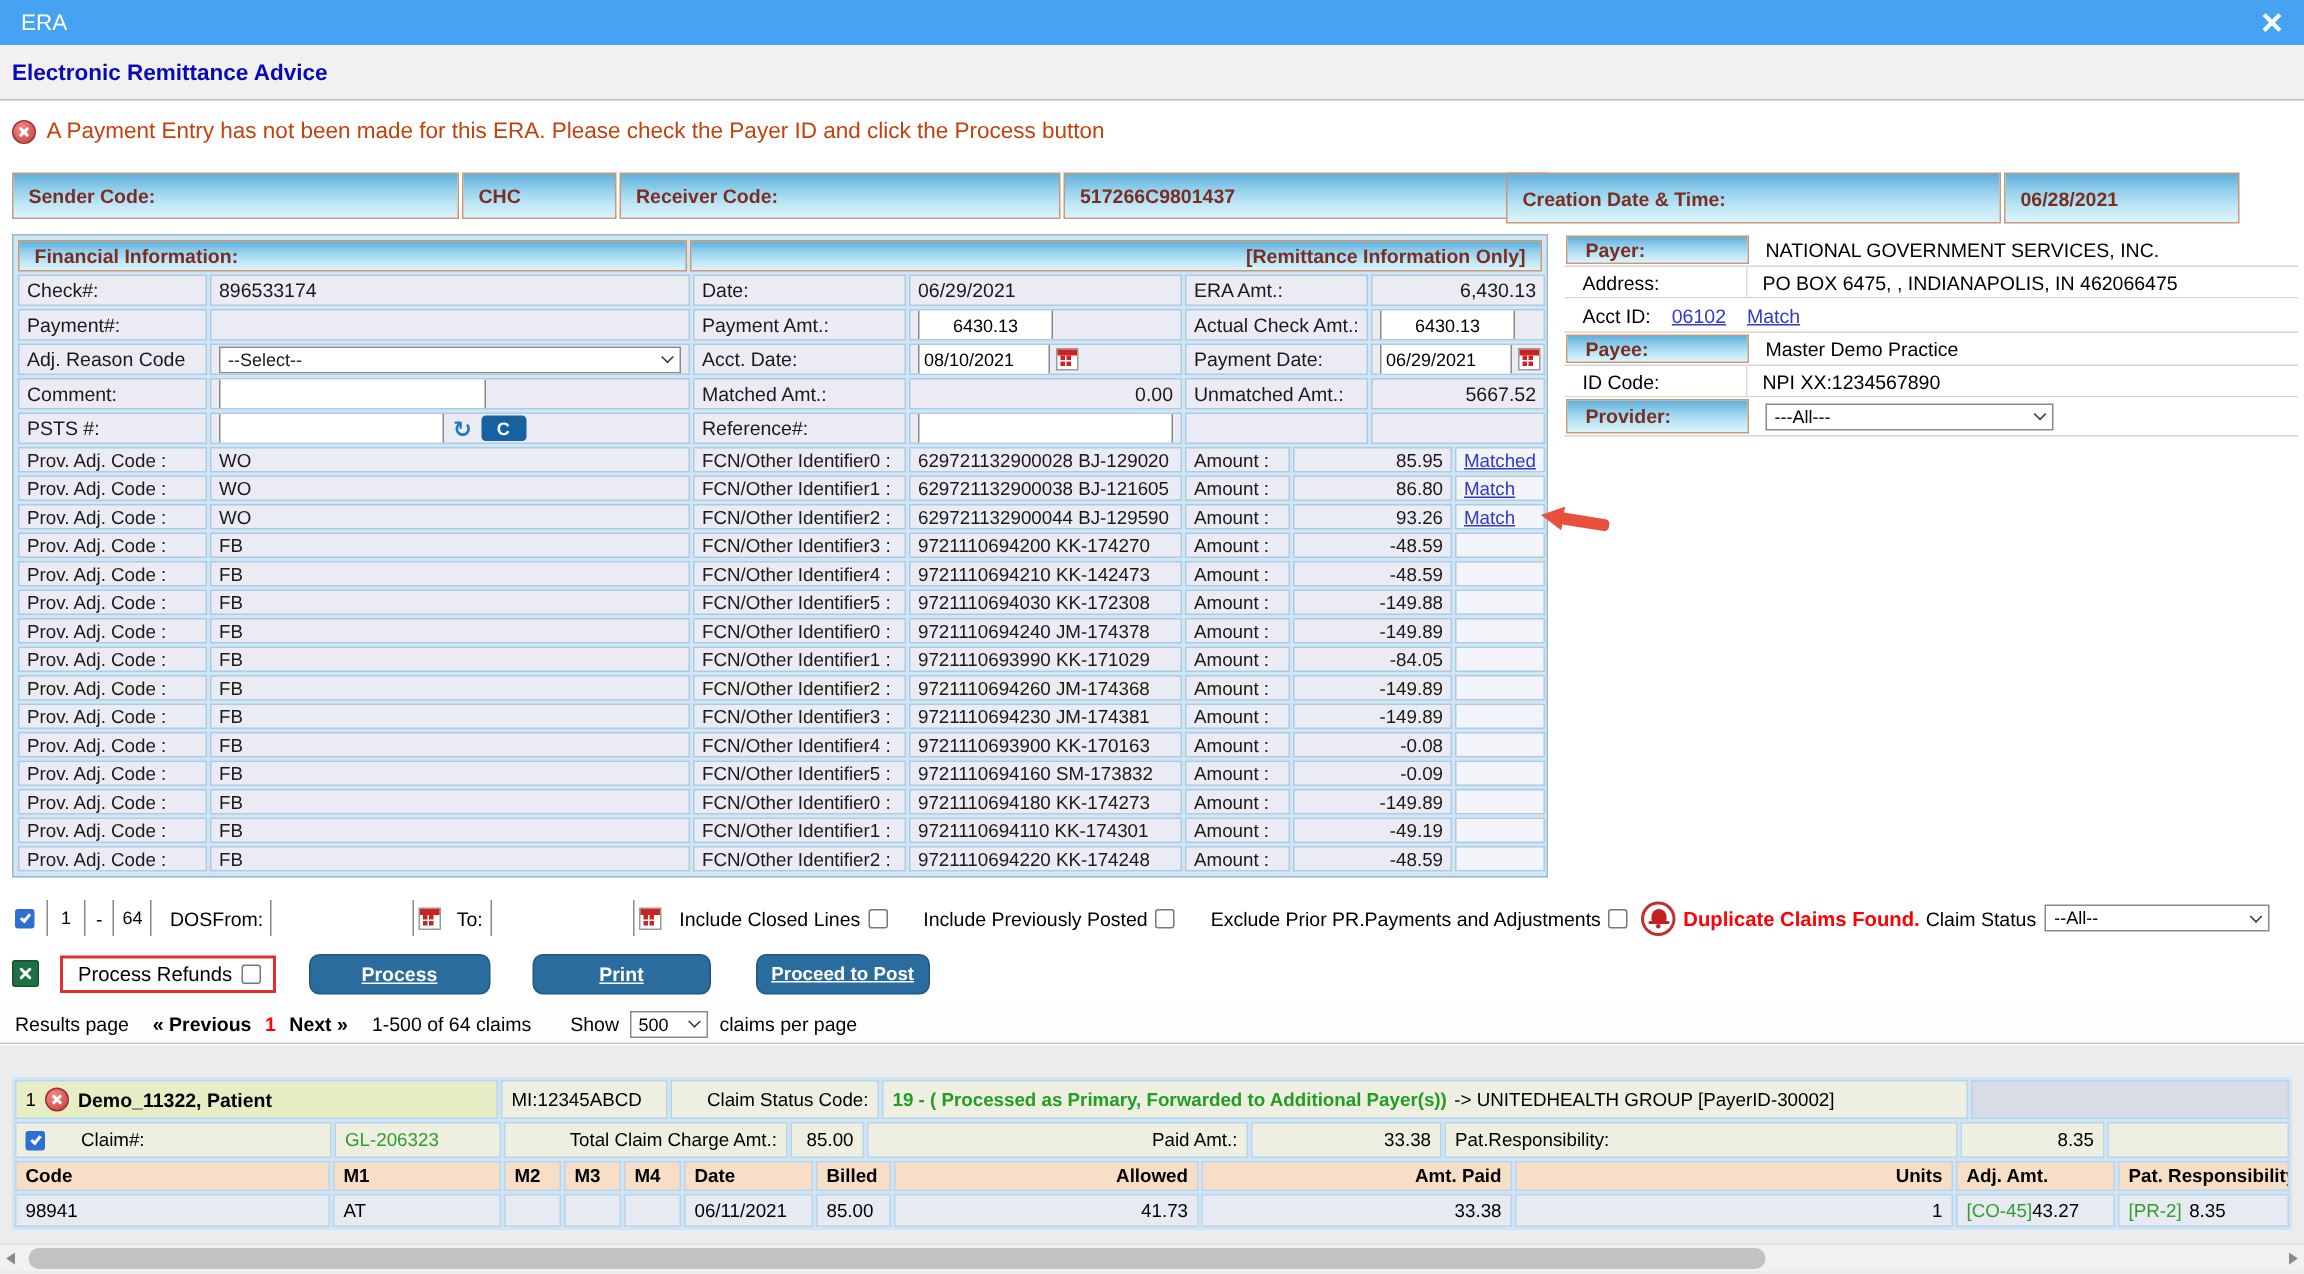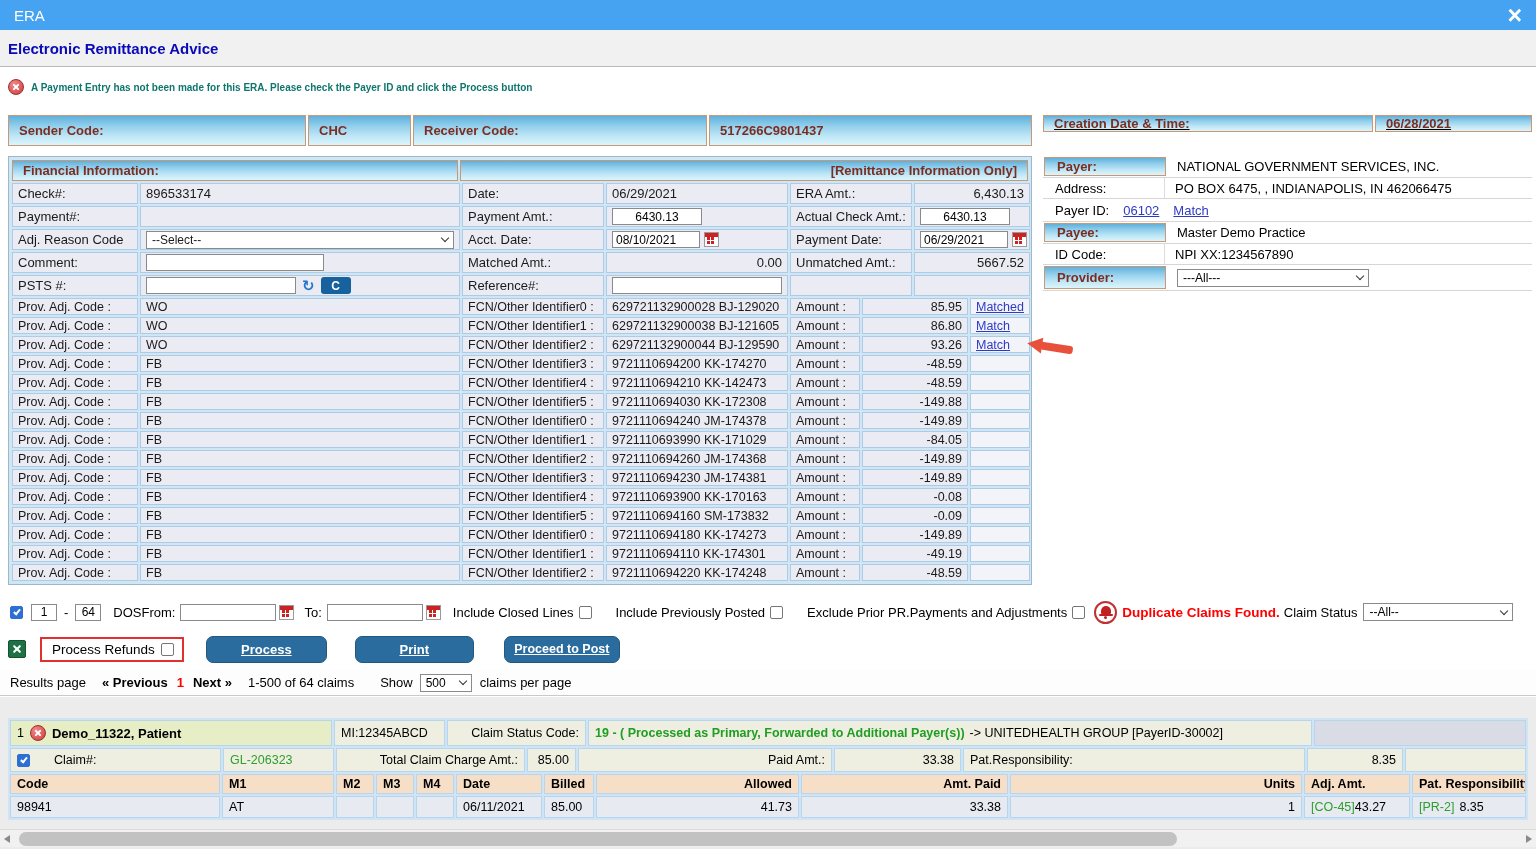--- a/index.html
+++ b/index.html
@@ -6,21 +6,21 @@
   body { font-family:"Liberation Sans","DejaVu Sans",sans-serif; background:#e8e8e8; }
   #app { position:relative; width:1536px; height:849px; background:#ffffff; overflow:hidden; }
 
   
   .titlebar { position:absolute; left:0; top:0; width:1536px; height:30px; background:#45a3f2; display:flex; align-items:center; justify-content:space-between; padding:0 14px; }
   .titlebar .ttl { color:#fff; font-size:15px; }
   .titlebar .close { color:#fff; font-size:25px; font-weight:bold; line-height:22px; cursor:pointer; }
   .subheader { position:absolute; left:0; top:30px; width:1536px; height:37px; background:#f1f1f1; border-bottom:1px solid #b9b9b9; display:flex; align-items:center; padding-left:8px; }
   .subheader .pt { color:#0909b8; font-weight:bold; font-size:15px; }
   .warning { position:absolute; left:8px; top:79px; display:flex; align-items:center; gap:7px; }
-  .warning .wtext { font-weight:bold; font-size:10px; color:#0f766e; }
+  .warning .wtext { font-weight:normal; font-size:15px; color:#c2410c; }
 
   
   .redx { width:16px; height:16px; border-radius:50%; background:radial-gradient(circle at 35% 30%, #ef8a8a, #cd3b3b); border:1px solid #9c2d2d; position:relative; display:inline-block; flex:none; }
   .redx i { position:absolute; left:50%; top:50%; width:8px; height:2px; background:#fff; border-radius:1px; }
   .redx i:first-child { transform:translate(-50%,-50%) rotate(45deg); }
   .redx i:last-child  { transform:translate(-50%,-50%) rotate(-45deg); }
   .gcheck { width:16px; height:16px; border-radius:50%; background:radial-gradient(circle at 35% 30%, #8fd98f, #44a644); border:1px solid #358535; position:relative; display:inline-block; flex:none; }
   .gcheck i { position:absolute; left:5px; top:3px; width:4px; height:7px; border-right:2px solid #fff; border-bottom:2px solid #fff; transform:rotate(40deg); }
   .qline { width:17px; height:15px; background:#fff; border:1px solid #c79f9f; border-radius:2px; font-size:9px; font-weight:bold; display:inline-flex; align-items:center; justify-content:center; letter-spacing:0; flex:none; }
   .qline .g { color:#2e8b2e; } .qline .r { color:#cc2222; }
@@ -39,33 +39,33 @@
   .xls i:first-child { transform:translate(-50%,-50%) rotate(45deg); }
   .xls i:last-child  { transform:translate(-50%,-50%) rotate(-45deg); }
   .chev { width:6px; height:6px; border-right:1.6px solid #333; border-bottom:1.6px solid #333; transform:rotate(45deg); margin-top:-3px; flex:none; }
   .refresh { color:#2277cc; font-weight:bold; font-size:15px; cursor:pointer; }
 
   
   .grad { background:linear-gradient(180deg,#5fb0db 0%,#93cfec 35%,#bfe7f6 70%,#ddf4fb 100%); border:1px solid #c99876; color:#7c2d21; font-weight:bold; font-size:13px; display:flex; align-items:center; padding:0 10px; overflow:hidden; }
   .boxed { border:1px solid #9eb8cb; background:#cfe6f4; padding:3px; }
 
   .sender-bar { position:absolute; left:8px; top:115px; width:1024px; height:31px; display:grid; grid-template-columns:298px 103px 294px 1fr; gap:2px; }
-  .creation-bar { position:absolute; left:1043px; top:115px; width:489px; height:17px; display:grid; grid-template-columns:330px 1fr; gap:2px;text-decoration:underline; }
+  .creation-bar { position:absolute; left:1004px; top:115px; width:489px; height:34px; display:grid; grid-template-columns:330px 1fr; gap:2px; }
 
   
   .fin { position:absolute; left:8px; top:156px; width:1024px; }
   .finhdr { display:grid; grid-template-columns:446px 1fr; gap:2px; height:21px; }
   .finhdr .right { justify-content:flex-end; }
   .fgrid { display:grid; grid-template-columns:126px 320px 142px 182px 122px 116px; gap:2px; grid-auto-rows:21px; margin-top:2px; }
   .pgrid { display:grid; grid-template-columns:126px 320px 142px 182px 70px 106px 60px; gap:2px; grid-auto-rows:17px; margin-top:2px; }
   .fc { background:#ebebf3; border:1px solid #adcbe5; display:flex; align-items:center; padding:0 5px; font-size:13px; color:#1a1a1a; overflow:hidden; white-space:nowrap; }
   .pgrid .fc { font-size:12.5px; }
   .fc.num { justify-content:flex-end; }
   .fc.lk { background:#f3f3fa; }
-  .inp { height:17px; border:1px solid #8a8a8a; background:#fff; font:12px "Liberation Sans",sans-serif; padding:0 3px; }
+  .inp { height:27px; border:1px solid #8a8a8a; background:#fff; font:12px "Liberation Sans",sans-serif; padding:0 3px; }
   .inp.ctr { text-align:center; }
   .fsel { background:#fff; border:1px solid #8a8a8a; height:18px; display:flex; align-items:center; justify-content:space-between; padding:0 5px; font-size:12px; cursor:pointer; }
   .cbtn { width:30px; height:17px; background:#16619e; color:#fff; font-weight:bold; font-size:12px; border-radius:3px; display:inline-flex; align-items:center; justify-content:center; cursor:pointer; }
   .lnk { color:#2e3bc7; text-decoration:underline; font-size:12.5px; cursor:pointer; }
 
   
   .payer { position:absolute; left:1043px; top:156px; width:489px; font-size:13px; }
   .prow { display:flex; align-items:stretch; border-bottom:1px solid #d6d6d6; background:#fff; }
   .prow .plabel { width:122px; flex:none; display:flex; align-items:center; padding-left:12px; border-right:1px solid #dcdcdc; }
   .prow .pgrad { width:122px; flex:none; margin:1px; display:flex; align-items:center; padding-left:12px; }
@@ -352,21 +352,21 @@
   <div class="payer">
     <div class="prow" style="height:22px">
       <div class="pgrad grad">Payer:</div>
       <div class="pval">NATIONAL GOVERNMENT SERVICES, INC.</div>
     </div>
     <div class="prow" style="height:21px">
       <div class="plabel">Address:</div>
       <div class="pval">PO BOX 6475, , INDIANAPOLIS, IN   462066475</div>
     </div>
     <div class="prow" style="height:23px; padding-left:12px; align-items:center; gap:14px">
-      <span>Payer ID:</span>
+      <span>Acct ID:</span>
       <a class="lnk" style="font-size:13px">06102</a>
       <a class="lnk" style="font-size:13px">Match</a>
     </div>
     <div class="prow" style="height:22px">
       <div class="pgrad grad">Payee:</div>
       <div class="pval">Master Demo Practice</div>
     </div>
     <div class="prow" style="height:21px">
       <div class="plabel">ID Code:</div>
       <div class="pval">NPI XX:1234567890</div>

